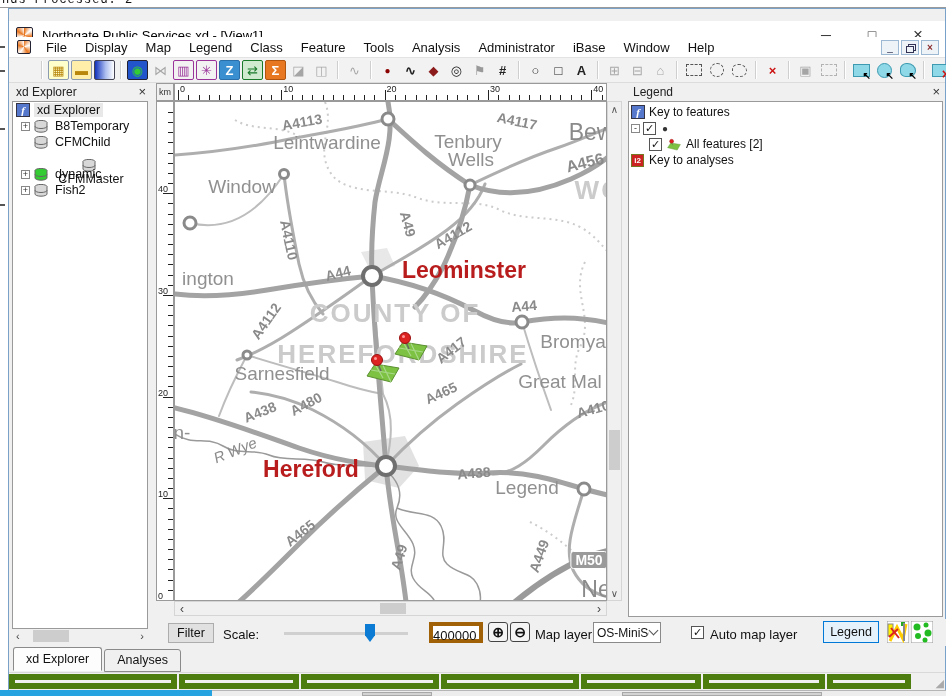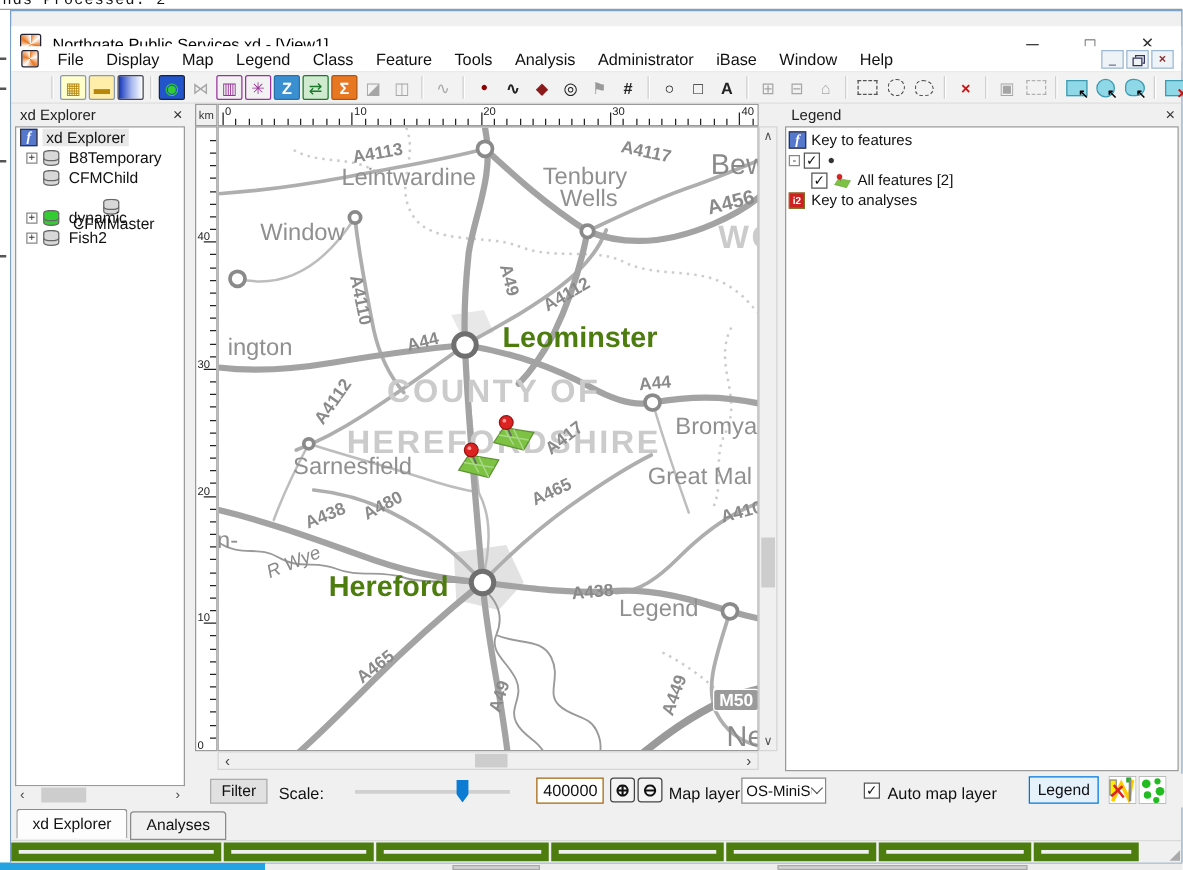--- a/index.html
+++ b/index.html
@@ -99,21 +99,21 @@
   #top-ruler .rlabel { position:absolute; top:0; font-size:9px; color:#222; }
   #left-ruler { left:0; top:18px; width:18px; height:500px; background:#fff; border:1px solid #9a9a9a; overflow:hidden; }
   #left-ruler .tick { position:absolute; right:0; height:1px; width:5px; background:#222; }
   #left-ruler .tick.major { width:10px; }
   #left-ruler .rlabel { position:absolute; left:1px; font-size:9px; color:#222; }
   #map-viewport { left:18px; top:18px; width:433px; height:500px; background:#fff; border:1px solid #9a9a9a;
                   overflow:hidden; }
   .mlabel { position:absolute; white-space:nowrap; transform:translate(-50%,-50%); }
   .mlabel.place { color:#909090; font-size:19px; }
   .mlabel.place-lg { color:#8a8a8a; font-size:23px; }
-  .mlabel.city { color:#4d7c0f; font-size:23px; font-weight:bold; }
+  .mlabel.city { color:#b91c1c; font-size:23px; font-weight:bold; }
   .mlabel.county { color:#cbcbcb; font-size:26px; font-weight:bold; letter-spacing:2px; }
   .mlabel.road { color:#8a8a8a; font-size:14px; font-weight:bold; }
   .mlabel.road-lg { color:#8a8a8a; font-size:16px; font-weight:bold; }
   .mlabel.motorway { color:#fff; background:#9a9a9a; font-size:14px; font-weight:bold; padding:0 4px;
                      border-radius:3px; border:1px solid #fff; }
   .mlabel.river { color:#8a8a8a; font-size:15px; font-style:italic; }
   .r1 { stroke:#a3a3a3; stroke-width:5; fill:none; stroke-linecap:round; }
   .r1m { stroke:#9a9a9a; stroke-width:6; fill:none; stroke-linecap:round; }
   .r2 { stroke:#aeaeae; stroke-width:3; fill:none; stroke-linecap:round; }
   .r3 { stroke:#bdbdbd; stroke-width:2; fill:none; stroke-linecap:round; }
@@ -142,21 +142,21 @@
   .bullet { font-size:10px; color:#333; margin:0 6px 0 2px; }
 
   
   #control-bar { left:147px; top:610px; width:791px; height:27px; background:#f0f0f0; font-size:13px; color:#111; }
   #filter-btn { left:12px; top:4px; width:46px; height:20px; background:#e1e1e1; border:1px solid #adadad;
                 font-size:12.5px; display:flex; align-items:center; justify-content:center; }
   #scale-label { left:67px; top:8px; }
   #slider-track { left:128px; top:13px; width:124px; height:3px; background:#d0d0d0; }
   #slider-thumb { left:81px; top:-8px; width:10px; height:18px; background:#0b7bd4; position:absolute;
                   clip-path:polygon(0 0,100% 0,100% 62%,50% 100%,0 62%); }
-  #scale-value { left:273px; top:3px; width:54px; height:21px; border:1px solid #a16207; background:#fff;
+  #scale-value { left:273px; top:3px; width:54px; height:21px; border:4px solid #a16207; background:#fff;
                  font-size:13px; text-align:right; padding:2px 4px 0 0; }
   .zoombtn { top:3px; width:20px; height:20px; border:1px solid #444; border-radius:3px; background:#f4f4f4;
              font-size:14px; font-weight:bold; display:flex; align-items:center; justify-content:center; color:#111; }
   #maplayer-label { left:379px; top:8px; }
   #maplayer-dd { left:437px; top:3px; width:68px; height:21px; background:#fff; border:1px solid #8a8a8a;
                  display:flex; align-items:center; padding-left:3px; font-size:12px; overflow:hidden; }
   #maplayer-dd .val { white-space:nowrap; overflow:hidden; width:52px; flex:none; }
   .chev { width:7px; height:7px; border-right:1.5px solid #555; border-bottom:1.5px solid #555;
           transform:rotate(45deg); margin-left:1px; margin-top:-4px; flex:none; }
   #auto-cb { left:535px; top:7px; }

